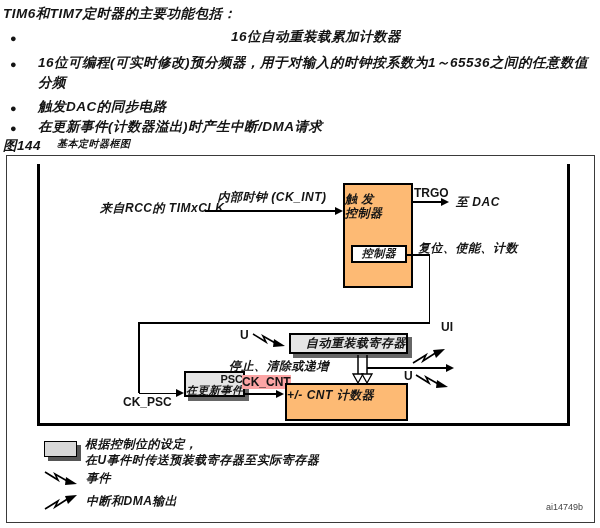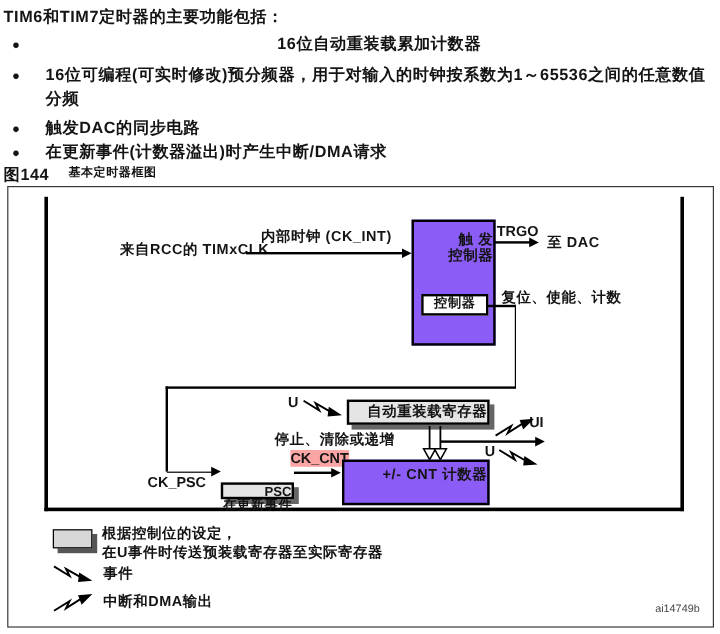--- a/index.html
+++ b/index.html
@@ -10,24 +10,24 @@
   .intro-line{font-size:13.5px;line-height:20px;}
   .bullet-text{font-size:13.5px;line-height:20px;white-space:normal;}
   .dot{font-size:11px;}
   .lbl{font-size:12px;}
   .small-lbl{font-size:11px;}
   .hline{background:#000;height:2px;}
   .vline{background:#000;width:2px;}
   .arr-r{width:0;height:0;border-top:4.5px solid transparent;border-bottom:4.5px solid transparent;border-left:8px solid #000;}
   .frame-outer{border:1px solid #3a3a3a;}
   .frame-inner{border-left:3px solid #000;border-right:3px solid #000;border-bottom:3px solid #000;}
-  .blockbox{border:2.5px solid #000;background:#8b5cf6;box-sizing:border-box;text-align:right;}
+  .blockbox{border:2.5px solid #000;background:#fdba74;box-sizing:border-box;text-align:left;}
   .shadowbox{border:2px solid #000;background:#e5e5e5;box-shadow:4px 4px 0 #666;box-sizing:border-box;text-align:right;}
   .legendbox{border:1.5px solid #000;background:#d8d8d8;box-shadow:4px 4px 0 #555;box-sizing:border-box;}
-  .cjk{letter-spacing:0.5px;}
+  .cjk{letter-spacing:0.5px;font-style:italic;}
   .watermark{font-size:9px;color:#444;font-weight:normal;}
   svg{display:block;}
 </style>
 </head>
 <body>
 
 <div class="abs txt intro-line cjk" style="left:3px;top:4px;">TIM6和TIM7定时器的主要功能包括：</div>
 
 <div class="abs" style="left:10px;top:28px;"><span class="txt dot">●</span></div>
 <div class="abs txt bullet-text cjk" style="left:38px;top:27px;width:556px;text-align:center;">16位自动重装载累加计数器</div>
@@ -75,21 +75,21 @@
 
 <div class="abs txt lbl" style="left:240px;top:328px;">U</div>
 <svg class="abs" style="left:252px;top:332px;" width="36" height="18" viewBox="0 0 36 18">
   <polyline points="1,2 14,10 11,4 25,12" fill="none" stroke="#000" stroke-width="1.6"></polyline>
   <polygon points="22,7 33,14 21,15" fill="#000"></polygon>
 </svg>
 <div class="abs shadowbox" style="left:289px;top:333px;width:119px;height:21px;">
   <div class="txt lbl cjk" style="line-height:17px;">自动重装载寄存器</div>
 </div>
 
-<div class="abs txt lbl" style="left:441px;top:345px;">UI</div>
+<div class="abs txt lbl" style="left:441px;top:320px;">UI</div>
 <svg class="abs" style="left:412px;top:347px;" width="36" height="18" viewBox="0 0 36 18">
   <polyline points="1,16 14,8 11,14 25,5" fill="none" stroke="#000" stroke-width="1.6"></polyline>
   <polygon points="21,3 33,2 24,11" fill="#000"></polygon>
 </svg>
 
 <div class="abs hline" style="left:367px;top:367px;width:81px;height:1.5px;"></div>
 <div class="abs arr-r" style="left:446px;top:363.5px;"></div>
 <div class="abs txt lbl" style="left:404px;top:369px;">U</div>
 <svg class="abs" style="left:415px;top:373px;" width="36" height="18" viewBox="0 0 36 18">
   <polyline points="1,2 14,10 11,4 25,12" fill="none" stroke="#000" stroke-width="1.6"></polyline>
@@ -98,21 +98,21 @@
 
 <div class="abs txt lbl cjk" style="left:229px;top:358px;">停止、清除或递增</div>
 
 <svg class="abs" style="left:351px;top:355px;" width="24" height="30" viewBox="0 0 24 30">
   <line x1="7" y1="0" x2="7" y2="19" stroke="#000" stroke-width="1.5"></line>
   <line x1="16" y1="0" x2="16" y2="19" stroke="#000" stroke-width="1.5"></line>
   <polygon points="2,19 12,19 7,28" fill="#fff" stroke="#000" stroke-width="1.3"></polygon>
   <polygon points="11,19 21,19 16,28" fill="#fff" stroke="#000" stroke-width="1.3"></polygon>
 </svg>
 
-<div class="abs shadowbox" style="left:184px;top:402px;width:61px;height:14px;">
+<div class="abs shadowbox" style="left:184px;top:371px;width:61px;height:26px;">
   <div class="txt small-lbl" style="line-height:11px;margin-top:1px;">PSC</div>
   <div class="txt small-lbl cjk" style="line-height:11px;">在更新事件</div>
 </div>
 <div class="abs txt lbl" style="left:123px;top:395px;">CK_PSC</div>
 
 <div class="abs hline" style="left:245px;top:393px;width:33px;height:1.5px;"></div>
 <div class="abs arr-r" style="left:276px;top:389.5px;"></div>
 <div class="abs txt lbl" style="left:242px;top:375px;background:#fca5a5;">CK_CNT</div>
 
 <div class="abs blockbox" style="left:285px;top:383px;width:123px;height:38px;">

